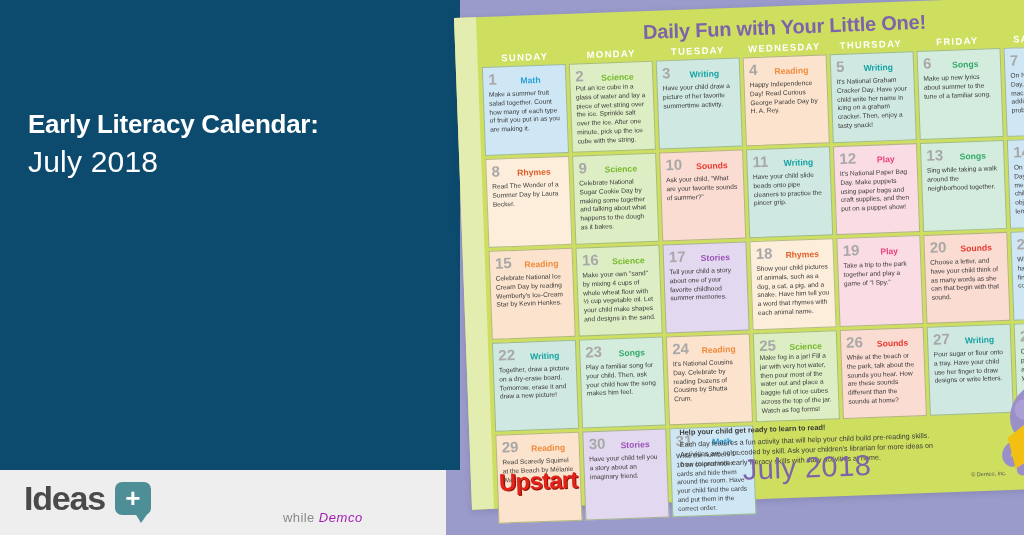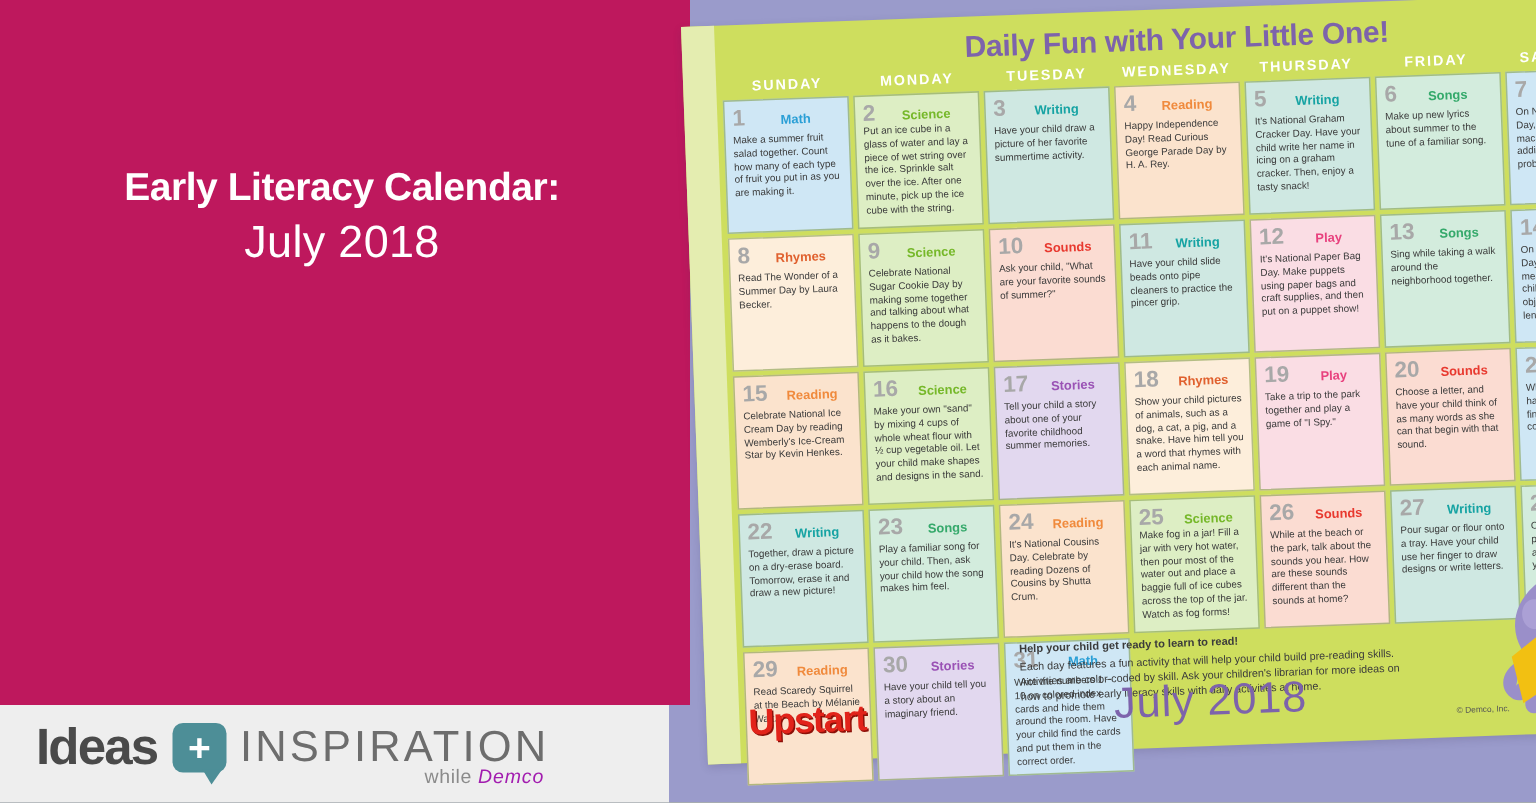--- a/index.html
+++ b/index.html
@@ -8,22 +8,21 @@
     overflow: hidden;
     font-family: "Liberation Sans", sans-serif;
     background: #9a9bcb;
   }
   #root { position: relative; width: 1024px; height: 535px; }
 
   
   .left-panel {
     position: absolute; left: 0; top: 0;
     width: 460px; height: 470px;
-    background: #be185d;
-    text-align: center;
+    background: #0c4a6e;
   }
   .left-title-wrap {
     position: absolute; left: 28px; top: 110px; width: 400px;
   }
   .title-line1 {
     color: #ffffff; font-size: 26px; font-weight: bold;
     letter-spacing: -0.3px; line-height: 1.15;
   }
   .title-line2 {
     color: #ffffff; font-size: 30px; font-weight: 300;
@@ -213,21 +212,20 @@
       <div class="title-line2">July 2018</div>
     </div>
   </div>
 
   <div class="left-footer">
     <div class="logo-row">
       <span class="logo-ideas">Ideas</span>
       <span class="logo-bubble">
         <span class="pluslabel">+</span>
       </span>
-      <span class="logo-inspiration">INSPIRATION</span>
     </div>
     <div class="logo-from">
       <span>while</span>
       <span class="logo-demco">Demco</span>
     </div>
   </div>
 
   <div class="sheet-wrap">
     <div class="sheet">
       <div class="sheet-inner-edge"></div>

